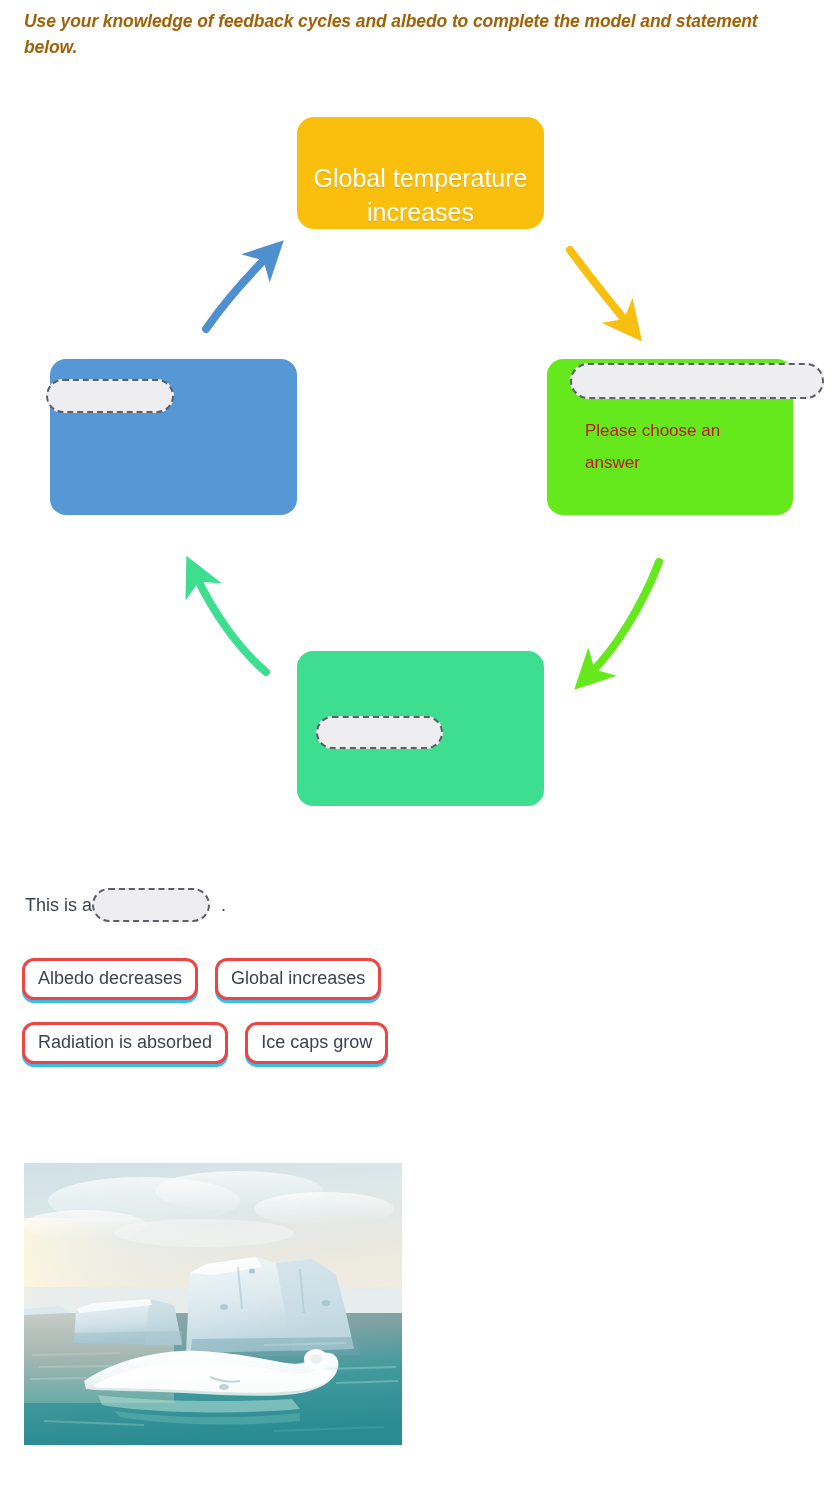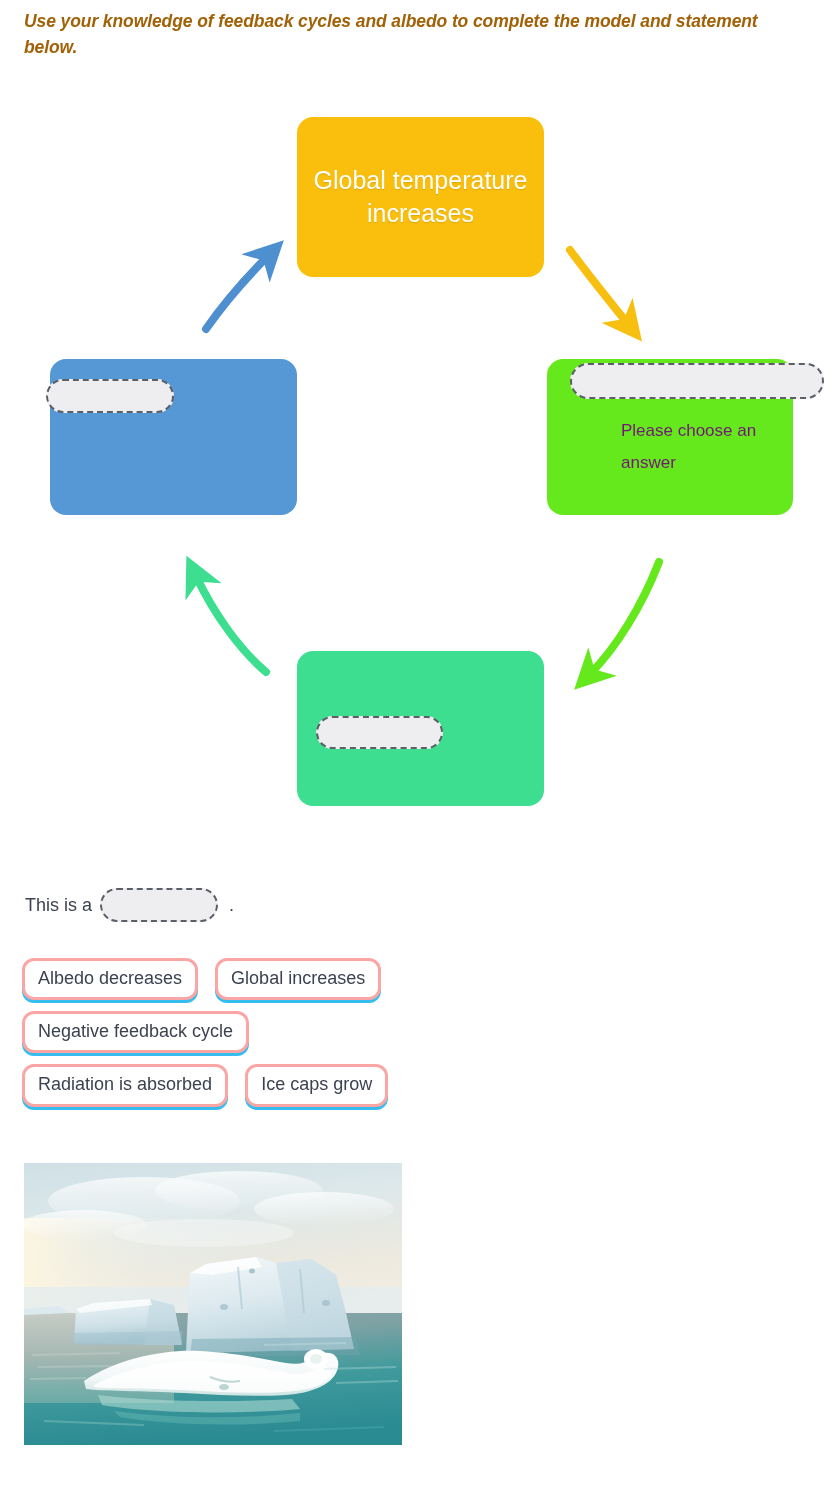--- a/index.html
+++ b/index.html
@@ -47,23 +47,23 @@
     color: #ffffff;
     font-size: 25px;
     line-height: 1.34;
     text-align: center;
     text-shadow: 0 1px 1px rgba(0,0,0,.12);
     padding: 0 14px;
   }
 
   .node-yellow {
     left: 297px; top: 22px;
-    width: 247px; height: 160px;
+    width: 247px; height: 112px;
     background: #fabf0c;
-    display: flex; align-items: center; justify-content: center;
+    display: flex; align-items: flex-end; justify-content: center; border-radius: 17px;
   }
   .node-blue {
     left: 50px; top: 264px;
     width: 247px; height: 156px;
     background: #5697d5;
   }
   .node-green {
     left: 547px; top: 264px;
     width: 246px; height: 156px;
     background: #65e81c;
@@ -84,44 +84,43 @@
   }
   .dz-blue   { left: 46px;  top: 379px; width: 128px; height: 34px; }
   .dz-green  { left: 570px; top: 363px; width: 254px; height: 36px; }
   .dz-teal   { left: 316px; top: 716px; width: 127px; height: 33px; }
 
   .error-msg {
     position: absolute;
     left: 585px;
     top: 415px;
     width: 190px;
-    color: #701a75;
+    color: #b91c1c;
     font-size: 17px;
     line-height: 1.9;
-    margin-left: 36px;
   }
 
   .arrows {
     position: absolute;
     left: 0; top: 0;
     width: 836px; height: 1485px;
     pointer-events: none;
   }
 
   
   .statement {
     position: absolute;
     left: 25px;
     top: 888px;
     display: flex;
     align-items: center;
     font-size: 18px;
     color: #3c4250;
   }
-  .statement .txt-pre { margin-right: 8px; }
+  .statement .txt-pre { }
   .statement .txt-post { margin-left: 11px; }
   .dz-inline {
     position: relative;
     display: inline-block;
     width: 118px;
     height: 34px;
     background: #eeeef0;
     border: 2px dashed #5b5f66;
     border-radius: 20px;
     box-sizing: border-box;
@@ -134,21 +133,21 @@
     top: 958px;
     width: 800px;
   }
   .chip-row {
     display: flex;
     align-items: flex-start;
     margin-bottom: 11px;
   }
   .chip {
     background: #ffffff;
-    border: 3px solid #fca5a5;
+    border: 3px solid #ef4444;
     border-radius: 12px;
     box-shadow: 0 3px 0 0 #35bdf0;
     padding: 7px 13px 8px 13px;
     margin-right: 17px;
     font-size: 18px;
     color: #3c4250;
     line-height: 1.18;
     white-space: nowrap;
     cursor: grab;
   }
@@ -230,21 +229,20 @@
   <span class="dz-inline"></span>
   <span class="txt-post">.</span>
 </div>
 
 <div class="chips">
   <div class="chip-row">
     <div class="chip">Albedo decreases</div>
     <div class="chip">Global increases</div>
   </div>
   <div class="chip-row">
-    <div class="chip">Negative feedback cycle</div>
   </div>
   <div class="chip-row">
     <div class="chip">Radiation is absorbed</div>
     <div class="chip">Ice caps grow</div>
   </div>
 </div>
 
 <div class="photo-wrap">
   <svg width="378" height="282" viewBox="0 0 378 282" xmlns="http://www.w3.org/2000/svg">
     <defs>

